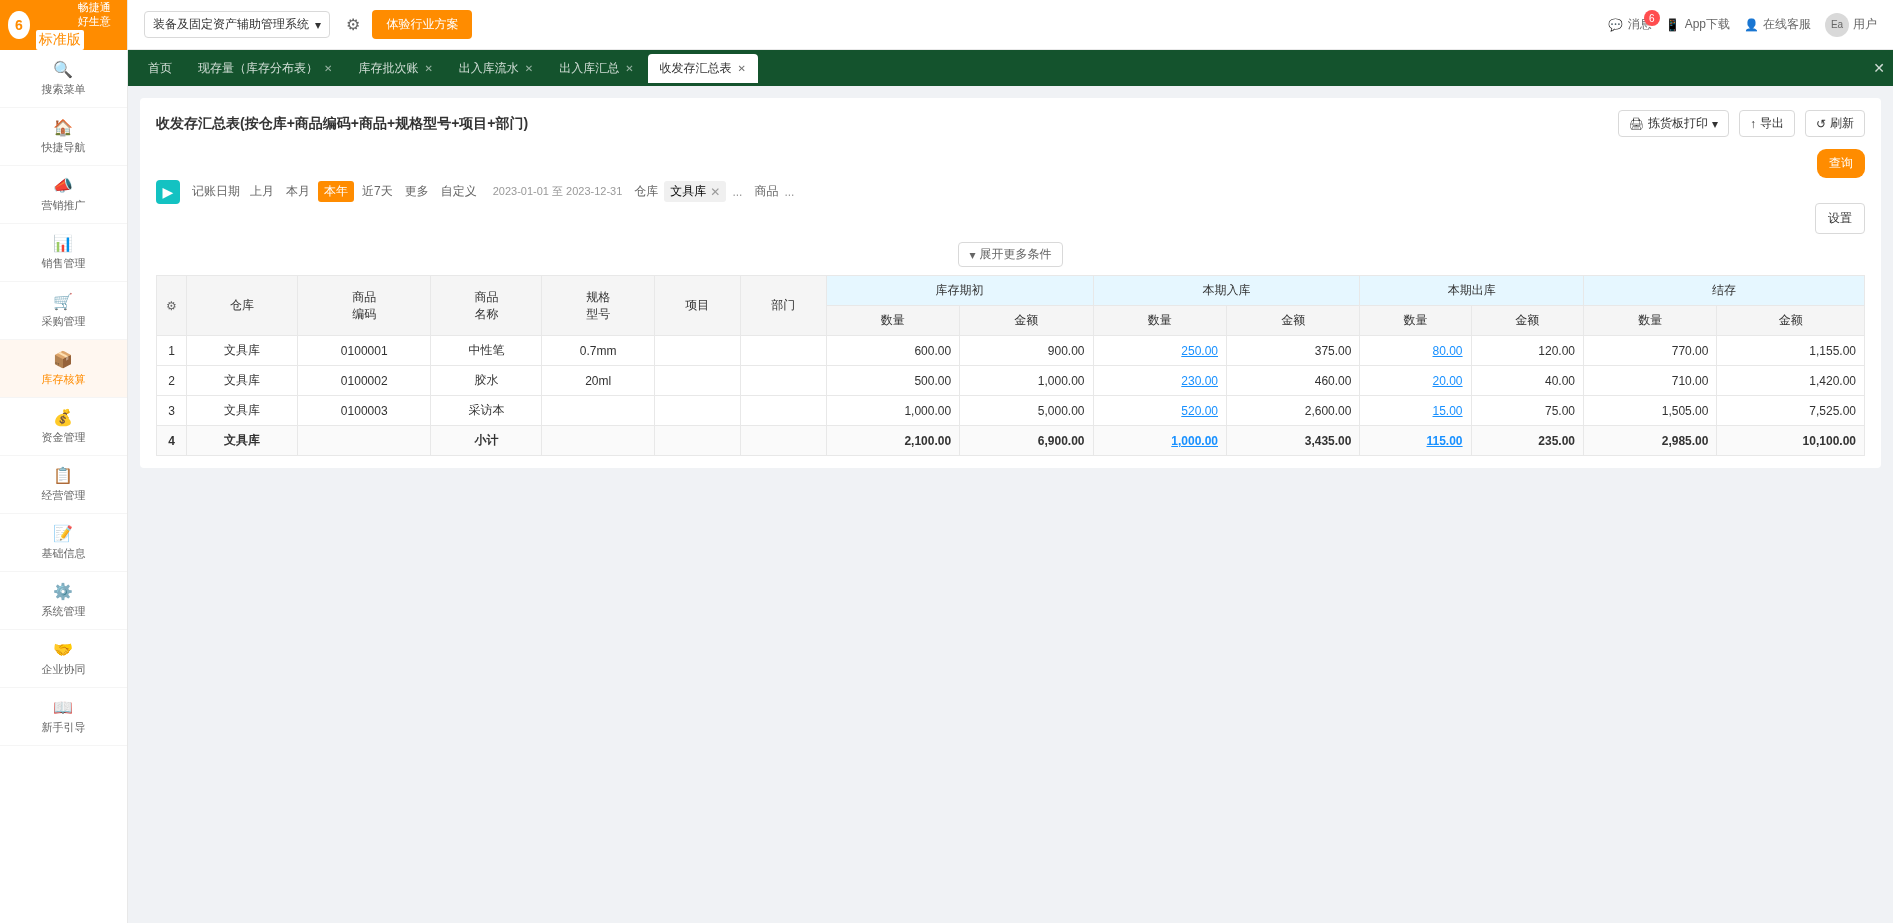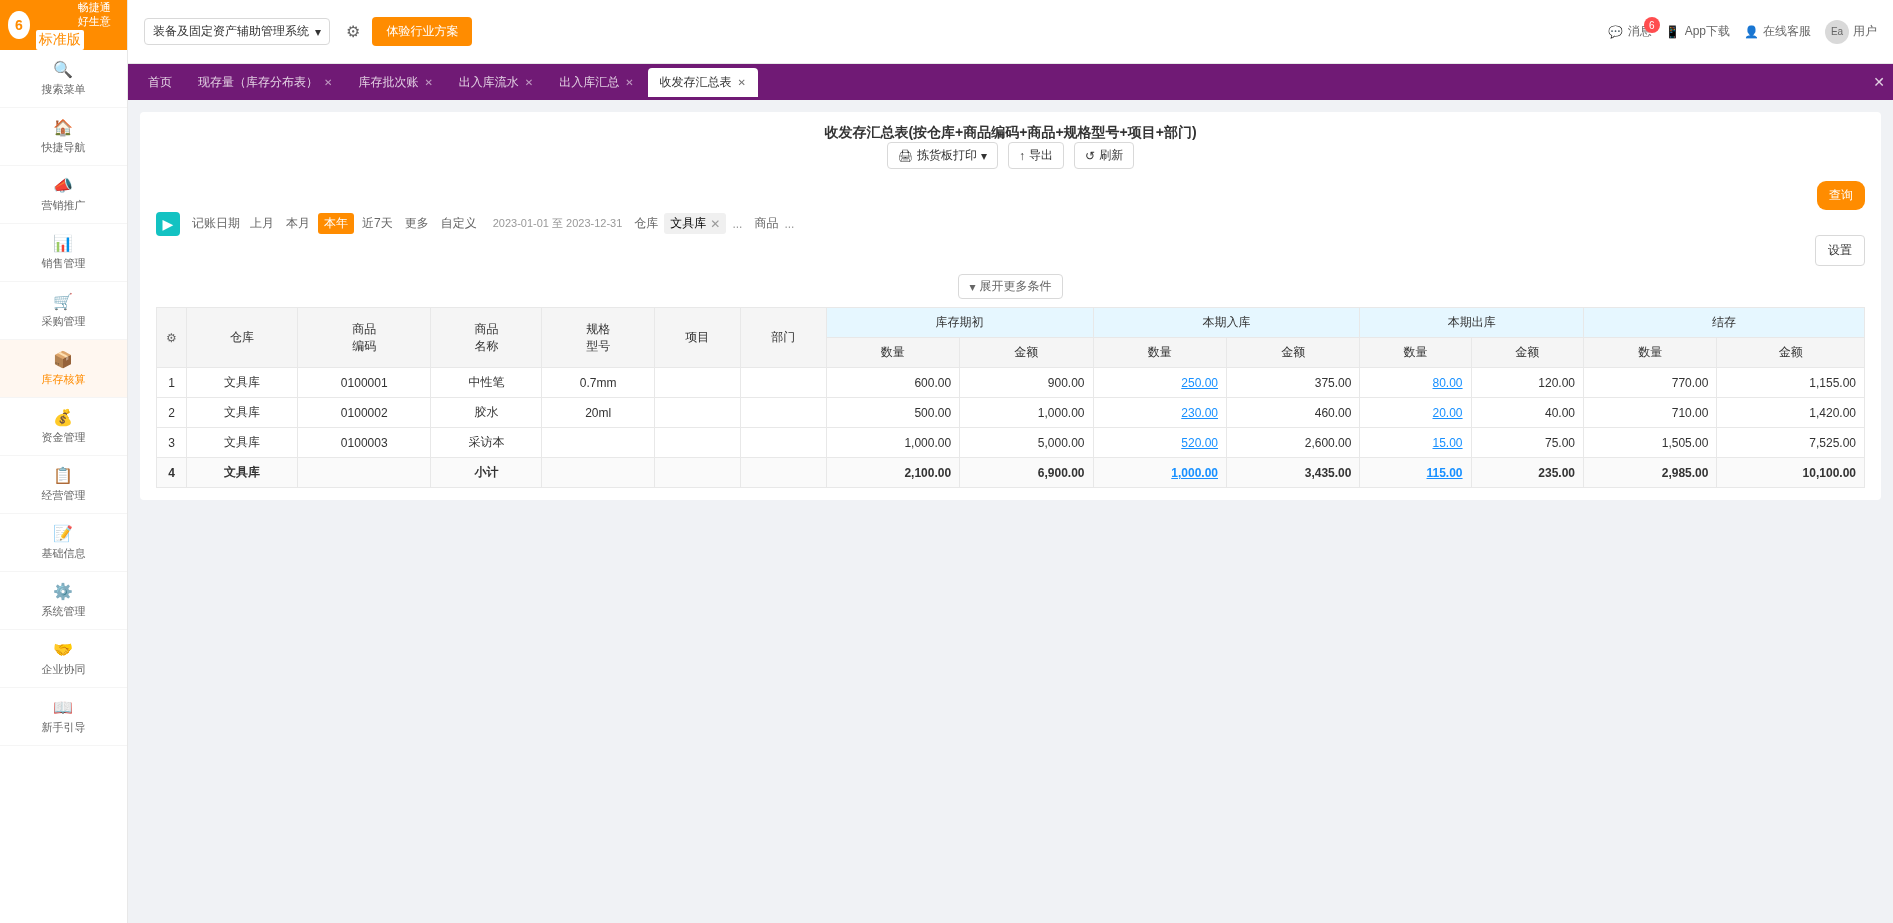--- a/index.html
+++ b/index.html
@@ -14,43 +14,43 @@
     .sidebar-nav { flex: 1; overflow-y: auto; }
     .sidebar-item { display: flex; flex-direction: column; align-items: center; padding: 10px 4px; cursor: pointer; color: #666; border-bottom: 1px solid #f5f5f5; gap: 3px; }
     .sidebar-item.active { background: #fff7f0; color: #ff8c00; }
     .sidebar-item-icon { font-size: 16px; }
     .sidebar-item-label { font-size: 11px; }
 
     
     .main { flex: 1; display: flex; flex-direction: column; overflow: hidden; }
 
     
-    .top-header { height: 64px; background: #fff; display: flex; align-items: center; padding: 0 16px; border-bottom: 1px solid #e8e8e8; gap: 12px; }
+    .top-header { height: 50px; background: #fff; display: flex; align-items: center; padding: 0 16px; border-bottom: 1px solid #e8e8e8; gap: 12px; }
     .header-system-select { display: flex; align-items: center; gap: 6px; border: 1px solid #d9d9d9; border-radius: 4px; padding: 4px 8px; cursor: pointer; color: #333; }
     .header-settings { font-size: 16px; color: #666; cursor: pointer; margin-left: 4px; }
     .header-trial-btn { background: #ff8c00; color: #fff; border: none; border-radius: 4px; padding: 6px 14px; cursor: pointer; font-size: 12px; }
     .header-right { display: flex; align-items: center; gap: 14px; margin-left: auto; }
     .header-icon-item { display: flex; align-items: center; gap: 4px; color: #666; cursor: pointer; font-size: 12px; position: relative; }
     .badge { background: #ff4d4f; color: #fff; border-radius: 10px; font-size: 10px; padding: 0 4px; min-width: 16px; height: 16px; display: flex; align-items: center; justify-content: center; position: absolute; top: -6px; right: -8px; }
     .user-avatar { width: 24px; height: 24px; background: #d9d9d9; border-radius: 50%; display: flex; align-items: center; justify-content: center; font-size: 10px; color: #666; }
 
     
-    .tabs-bar { background: #701a75; display: flex; align-items: center; padding: 0 8px; height: 36px; gap: 2px; }
+    .tabs-bar { background: #14532d; display: flex; align-items: center; padding: 0 8px; height: 36px; gap: 2px; }
     .tab-item { display: flex; align-items: center; gap: 6px; padding: 6px 12px; border-radius: 4px 4px 0 0; cursor: pointer; font-size: 12px; color: rgba(255,255,255,0.8); background: transparent; white-space: nowrap; }
     .tab-item.active { background: #fff; color: #333; }
     .tab-close { font-size: 10px; color: inherit; cursor: pointer; opacity: 0.7; }
     .tabs-bar-close { margin-left: auto; color: rgba(255,255,255,0.8); cursor: pointer; font-size: 14px; }
 
     
     .page-content { flex: 1; overflow: auto; background: #f0f2f5; padding: 12px; }
 
     
     .card { background: #fff; border-radius: 4px; padding: 12px 16px; margin-bottom: 12px; }
 
-    .page-title { font-size: 14px; font-weight: bold; color: #333; margin-bottom: 12px; display: flex; align-items: center; justify-content: space-between; flex-direction: column; }
+    .page-title { font-size: 14px; font-weight: bold; color: #333; margin-bottom: 12px; display: flex; align-items: center; justify-content: space-between; }
     .page-title-actions { display: flex; align-items: center; gap: 10px; }
     .btn-print { border: 1px solid #d9d9d9; background: #fff; border-radius: 4px; padding: 4px 10px; cursor: pointer; font-size: 12px; color: #333; display: flex; align-items: center; gap: 4px; }
     .btn-export { border: 1px solid #d9d9d9; background: #fff; border-radius: 4px; padding: 4px 10px; cursor: pointer; font-size: 12px; color: #333; display: flex; align-items: center; gap: 4px; }
     .btn-refresh { border: 1px solid #d9d9d9; background: #fff; border-radius: 4px; padding: 4px 10px; cursor: pointer; font-size: 12px; color: #333; display: flex; align-items: center; gap: 4px; }
 
     
     .filter-bar { display: flex; align-items: center; gap: 12px; margin-bottom: 8px; flex-wrap: wrap; }
     .filter-expand-btn { width: 24px; height: 24px; background: #13c2c2; border: none; border-radius: 4px; cursor: pointer; display: flex; align-items: center; justify-content: center; color: #fff; font-size: 14px; flex-shrink: 0; }
     .filter-group { display: flex; align-items: center; gap: 6px; }
     .filter-label { color: #666; font-size: 12px; }

